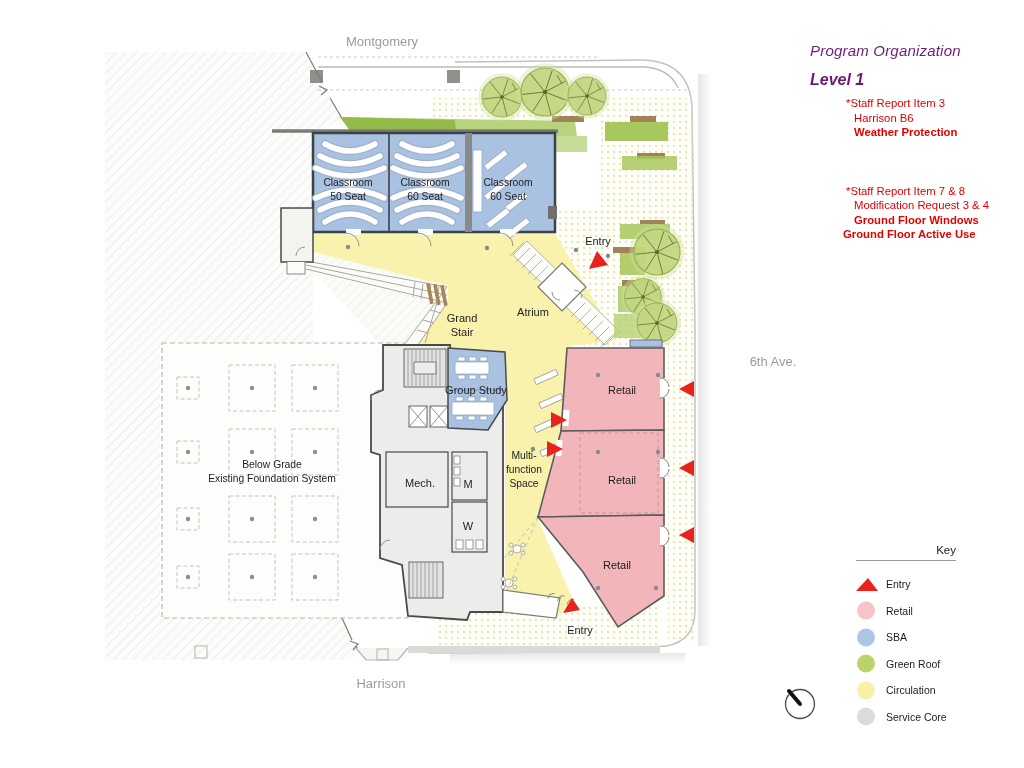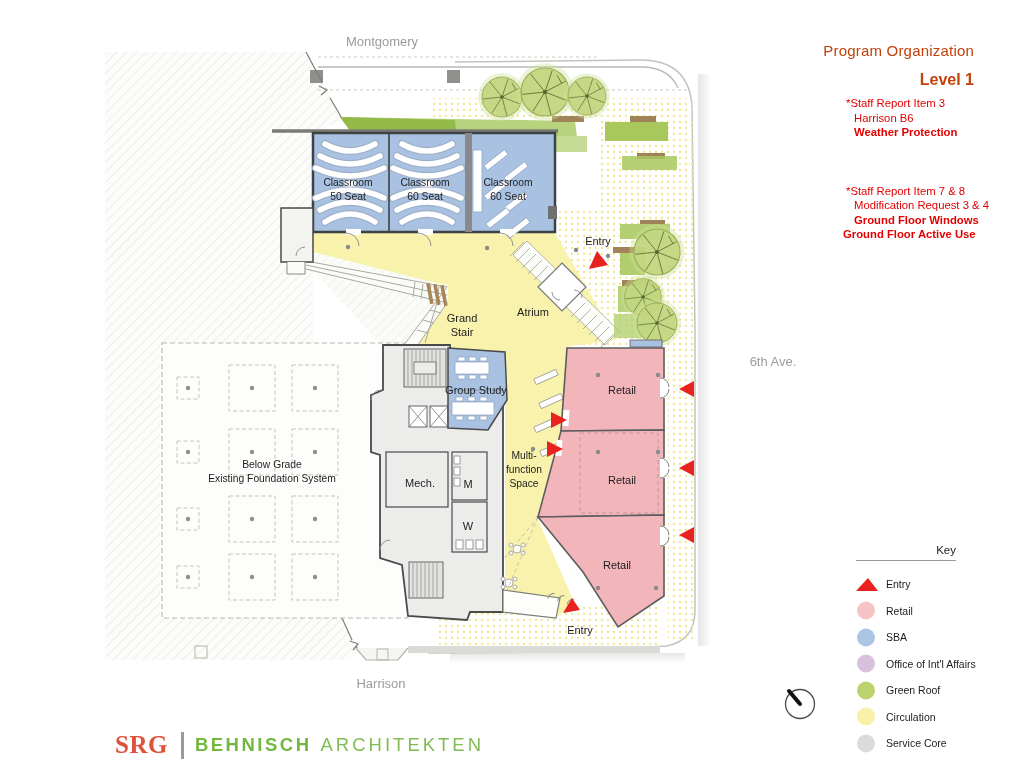--- a/index.html
+++ b/index.html
@@ -1,20 +1,20 @@
 <!DOCTYPE html>
 <html><head>
 <meta charset="utf-8">
 <style>
   html,body{margin:0;padding:0;background:#fff;}
   body{font-family:"Liberation Sans",sans-serif;}
   .stage{position:relative;width:1024px;height:768px;background:#ffffff;overflow:hidden;}
   .plan-svg{position:absolute;left:0;top:0;}
   
-  .title-block{position:absolute;left:810px;top:42px;width:164px;text-align:right;color:#c2410c;}
+  .title-block{position:absolute;left:810px;top:42px;width:164px;color:#701a75;font-style:italic;}
   .title-main{font-size:15px;letter-spacing:.2px;}
   .title-sub{font-size:16px;font-weight:bold;margin-top:12px;}
   
   .notes{position:absolute;left:846px;top:96px;width:160px;color:#e40000;font-size:11.3px;line-height:14.5px;}
   .notes .blk2{margin-top:44px;}
   .nl{white-space:nowrap;}
   .ind{padding-left:8px;}
   .out{margin-left:-3px;}
   .b{font-weight:bold;}
   
@@ -478,28 +478,20 @@
     <span class="legend-ic">
       <svg width="22" height="19">
             <circle cx="10" cy="9.5" r="9" fill="#adc5e5"></circle>
           </svg>
     </span>
     <span class="legend-lb">SBA</span>
   </div>
   <div class="legend-row">
     <span class="legend-ic">
       <svg width="22" height="19">
-            <circle cx="10" cy="9.5" r="9" fill="#d7c1dc"></circle>
-          </svg>
-    </span>
-    <span class="legend-lb">Office of Int'l Affairs</span>
-  </div>
-  <div class="legend-row">
-    <span class="legend-ic">
-      <svg width="22" height="19">
             <circle cx="10" cy="9.5" r="9" fill="#bcd26d"></circle>
           </svg>
     </span>
     <span class="legend-lb">Green Roof</span>
   </div>
   <div class="legend-row">
     <span class="legend-ic">
       <svg width="22" height="19">
             <circle cx="10" cy="9.5" r="9" fill="#f7f0a6"></circle>
           </svg>
@@ -509,20 +501,14 @@
   <div class="legend-row">
     <span class="legend-ic">
       <svg width="22" height="19">
             <circle cx="10" cy="9.5" r="9" fill="#dbdbd9"></circle>
           </svg>
     </span>
     <span class="legend-lb">Service Core</span>
   </div>
 </div>
 
-<div class="logo">
-  <span class="logo-srg">SRG</span>
-  <span class="logo-bar"></span>
-  <span class="logo-behnisch">BEHNISCH</span>
-  <span class="logo-architekten">ARCHITEKTEN</span>
+
 </div>
 
-</div>
-
 </body></html>

